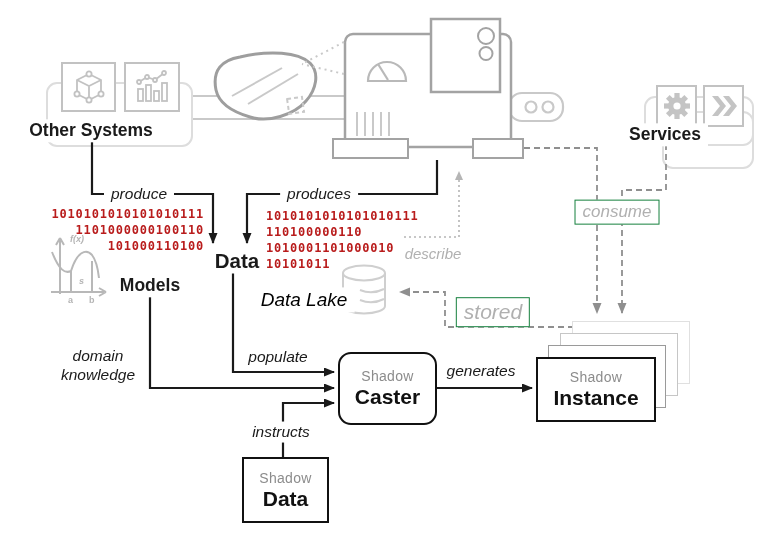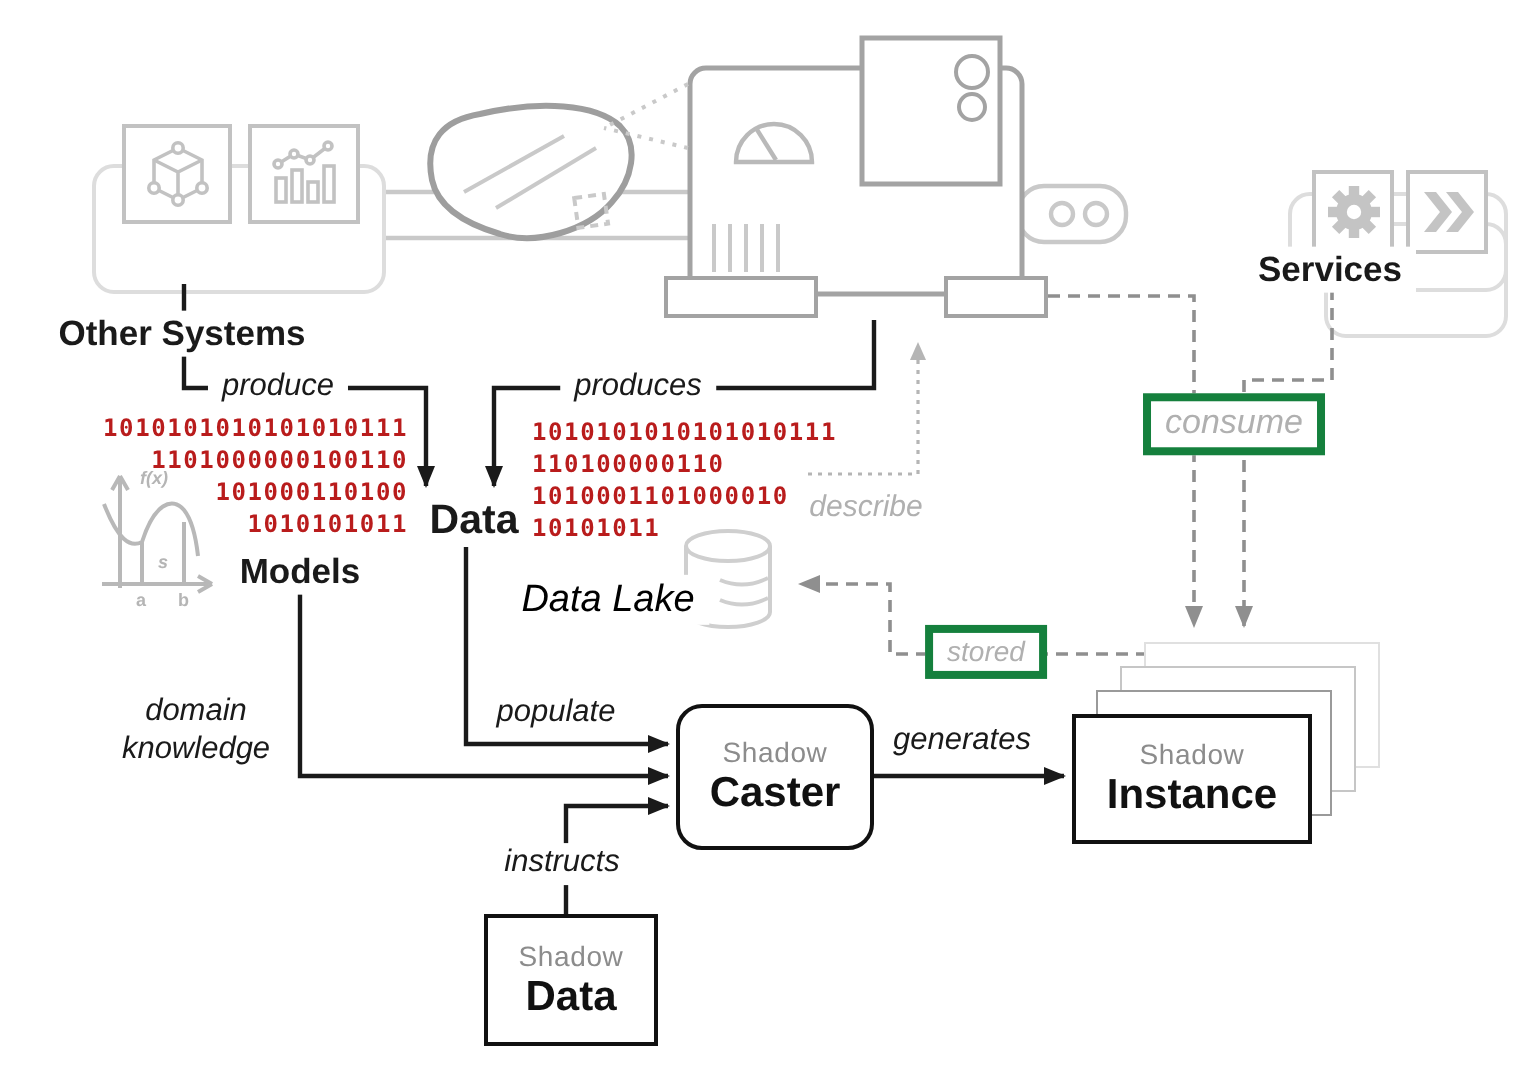--- a/index.html
+++ b/index.html
@@ -9,21 +9,21 @@
   }
   #underlay { position:absolute; left:0; top:0; }
   .chip {
     position:absolute; transform:translate(-50%,-50%); background:#fff;
     white-space:nowrap; font-style:italic; font-size:15.5px; color:#1a1a1a;
     padding:1px 7px; line-height:1.22; z-index:6; text-align:center;
   }
   .chip.bold { font-style:normal; font-weight:bold; }
   .gray  { color:#b0b0b0; }
   .fainter { color:#000000; }
-  .bordered { border:4px solid #15803d;font-style:italic; }
+  .bordered { border:1px solid #15803d;font-style:italic; }
   .node {
     position:absolute; background:#fff; display:flex; flex-direction:column;
     align-items:center; justify-content:center; z-index:5;
   }
   .node .sub  { font-size:14px; color:#8c8c8c; letter-spacing:.3px; }
   .node .main { font-size:21px; font-weight:bold; color:#111; margin-top:1px; }
   .stackcard { position:absolute; background:#fff; z-index:4; }
   .iconbox {
     position:absolute; background:#fff; border:2px solid #c2c2c2;
     display:flex; align-items:center; justify-content:center; z-index:5;
@@ -135,21 +135,20 @@
       <polyline points="574,327 445,327 445,292 400,292" marker-end="url(#ag)"></polyline>
     </g>
 
     <polyline points="404,237 459,237 459,172" marker-end="url(#al)" fill="none" stroke="#b5b5b5" stroke-width="1.6" stroke-dasharray="2 3"></polyline>
   </svg>
 
   <div class="bin right" style="left:46px; top:206px; width:158px;">
     <div>1010101010101010111</div>
     <div>1101000000100110</div>
     <div>101000110100</div>
-    <div>1010101011</div>
   </div>
   <div class="bin" style="left:266px; top:208px; width:160px;">
     <div>1010101010101010111</div>
     <div>110100000110</div>
     <div>1010001101000010</div>
     <div>10101011</div>
   </div>
 
   <div class="iconbox" style="left:61px; top:62px; width:51px; height:46px;">
     <svg width="40" height="36" viewBox="0 0 40 36" fill="none" stroke="#c2c2c2" stroke-width="1.8">
@@ -203,31 +202,31 @@
 
   <div class="node" style="left:338px; top:352px; width:95px; height:69px; border:2.2px solid #111; border-radius:13px;">
     <div class="sub">Shadow</div>
     <div class="main">Caster</div>
   </div>
   <div class="node" style="left:242px; top:457px; width:83px; height:62px; border:2px solid #111;">
     <div class="sub">Shadow</div>
     <div class="main">Data</div>
   </div>
 
-  <div class="chip bold" style="left:91px; top:131px; font-size:17.5px;margin-top:36px;">Other Systems</div>
+  <div class="chip bold" style="left:91px; top:131px; font-size:17.5px;">Other Systems</div>
   <div class="chip bold" style="left:665px; top:135px; font-size:17.5px;">Services</div>
   <div class="chip bold" style="left:237px; top:260px; font-size:20.5px;">Data</div>
   <div class="chip bold" style="left:150px; top:286px; font-size:17.5px;">Models</div>
   <div class="chip fainter" style="left:304px; top:300px; font-size:19px;">Data Lake</div>
 
   <div class="chip" style="left:139px; top:194px;">produce</div>
   <div class="chip" style="left:319px; top:194px;">produces</div>
   <div class="chip gray" style="left:433px; top:254px; font-size:15px;">describe</div>
   <div class="chip gray bordered" style="left:617px; top:212px; font-size:17px;">consume</div>
-  <div class="chip gray bordered" style="left:493px; top:326px; font-size:14px;">stored</div>
+  <div class="chip gray bordered" style="left:493px; top:312px; font-size:21px;">stored</div>
   <div class="chip" style="left:278px; top:357px;">populate</div>
   <div class="chip" style="left:481px; top:371px;">generates</div>
   <div class="chip" style="left:281px; top:432px;">instructs</div>
   <div class="chip" style="left:98px; top:366px;">
     <div>domain</div>
     <div>knowledge</div>
   </div>
 
 </div>
 

